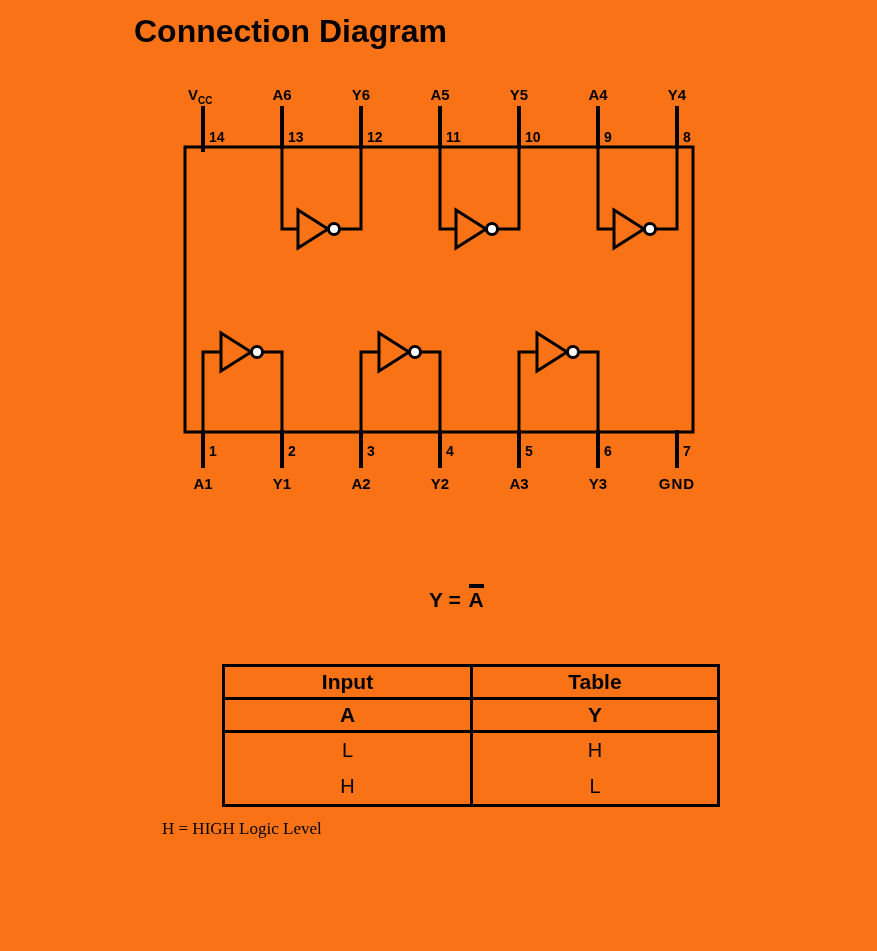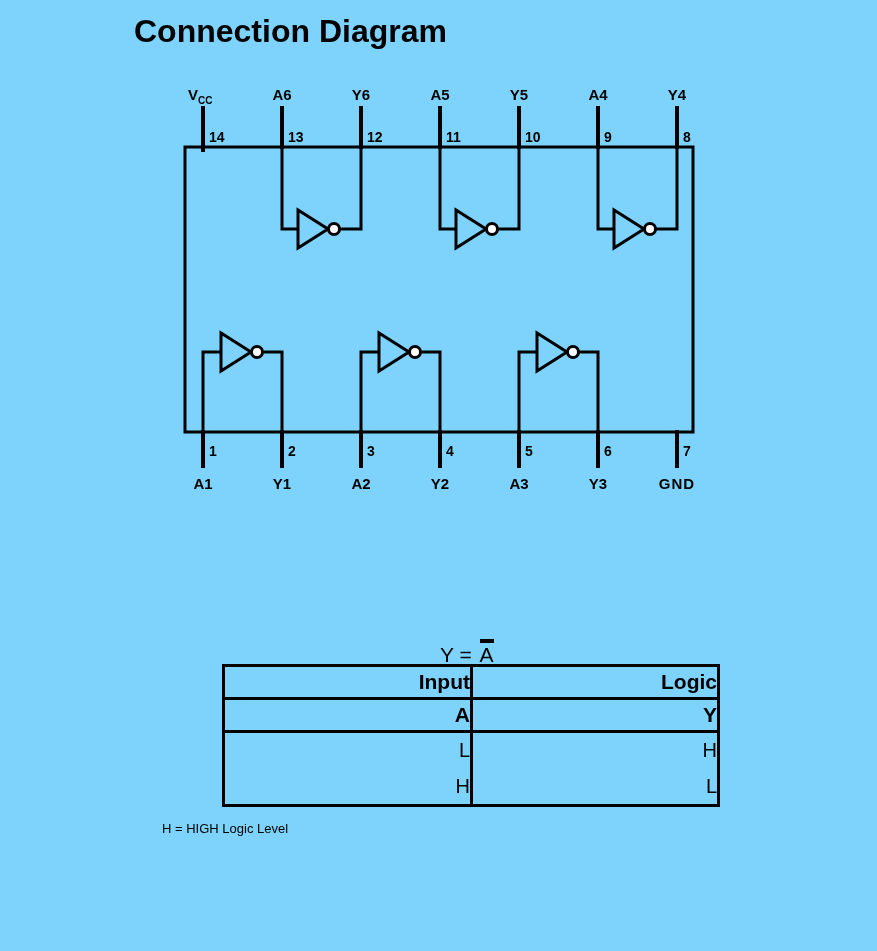--- a/index.html
+++ b/index.html
@@ -1,42 +1,42 @@
 <!DOCTYPE html>
 <html><head>
 <meta charset="utf-8">
 <style>
   * { margin: 0; padding: 0; box-sizing: border-box; }
   body { background: #fff; font-family: "Liberation Sans", sans-serif; color: #000; }
-  .page { position: relative; width: 877px; height: 951px; background: #7dd3fc; overflow: hidden; }
+  .page { position: relative; width: 877px; height: 951px; background: #f97316; overflow: hidden; }
 
   .title { position: absolute; left: 134px; top: 13px; font-size: 32px; font-weight: bold; letter-spacing: 0px; }
   .subtitle { position: absolute; left: 160px; top: 566px; font-size: 30px; font-weight: bold; }
 
   .diagram-svg { position: absolute; left: 0; top: 0; }
   .diagram-svg line, .diagram-svg rect, .diagram-svg path, .diagram-svg polyline {
     stroke: #000; fill: none;
   }
   .diagram-svg text { font: bold 15px "Liberation Sans", sans-serif; fill: #000; }
   .diagram-svg .pinnum { font-size: 14px; }
   .diagram-svg .sub { font-size: 10px; }
   .gnd { letter-spacing: 1px; }
 
-  .equation { position: absolute; left: 429px; top: 639px; font-size: 21px; font-weight: normal; margin-left: 11px; }
+  .equation { position: absolute; left: 429px; top: 584px; font-size: 21px; font-weight: bold; }
   .equation .ovl { display: inline-block; border-top: 4px solid #000; padding-top: 1px; margin-left: 2px; line-height: 1; }
 
   table.ftable { position: absolute; left: 222px; top: 664px; width: 498px;
     border-collapse: collapse; border: 3px solid #000; table-layout: fixed; }
-  table.ftable td, table.ftable th { text-align: right; vertical-align: middle; padding: 0; }
+  table.ftable td, table.ftable th { text-align: center; vertical-align: middle; padding: 0; }
   table.ftable .c1 { border-right: 3px solid #000; width: 248px; }
   table.ftable tr.hdr td { border-bottom: 3px solid #000; height: 33px; font-size: 21px; font-weight: bold; }
   table.ftable tr.sig td { border-bottom: 3px solid #000; height: 33px; font-size: 21px; font-weight: bold; }
   table.ftable tr.val td { height: 37px; font-size: 20px; font-weight: normal; }
 
-  .notes { position: absolute; left: 162px; top: 817px; font-size: 13px; line-height: 23px; }
+  .notes { position: absolute; left: 162px; top: 817px; font-size: 17px; line-height: 23px; font-family: Liberation Serif, serif; }
 </style>
 </head>
 <body>
 
 <div class="page">
 
   <h1 class="title">Connection Diagram</h1>
 
   <svg class="diagram-svg" width="877" height="510" viewBox="0 0 877 510">
 
@@ -133,21 +133,21 @@
     <text x="677" y="489" text-anchor="middle" class="gnd">GND</text>
   </svg>
 
 
   <div class="equation"><span>Y</span> <span>=</span> <span class="ovl">A</span></div>
 
   <table class="ftable">
     <tbody>
         <tr class="hdr">
       <td class="c1">Input</td>
-      <td>Logic</td>
+      <td>Table</td>
     </tr>
     <tr class="sig">
       <td class="c1">A</td>
       <td>Y</td>
     </tr>
     <tr class="val">
       <td class="c1">L</td>
       <td>H</td>
     </tr>
     <tr class="val">

